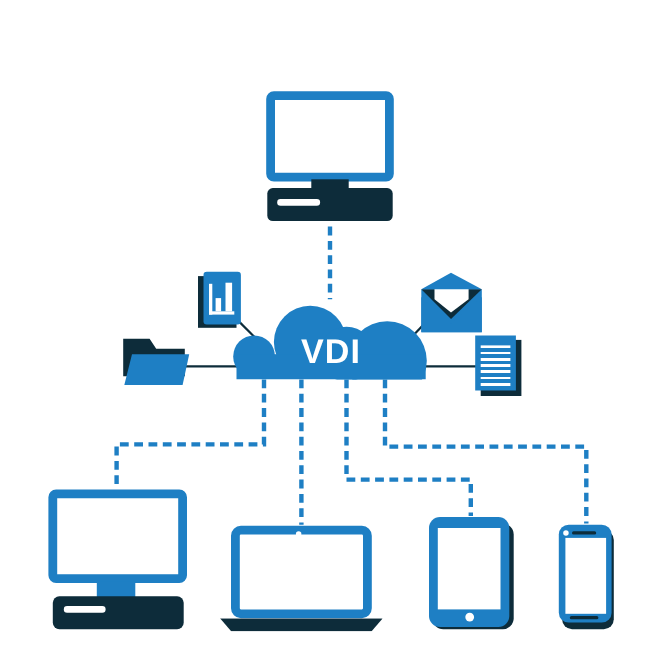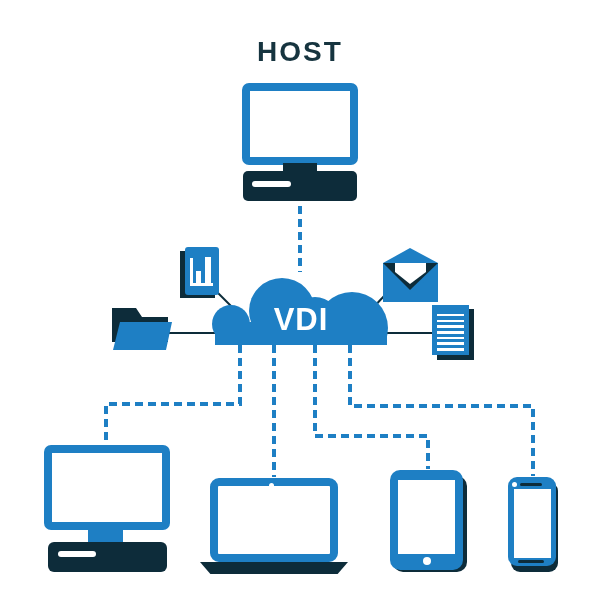--- a/index.html
+++ b/index.html
@@ -127,21 +127,20 @@
     </g>
     <text class="cloud-label" x="301" y="330" text-anchor="middle">VDI</text>
 
     <path class="ln-dash" d="M300,206 L300,272"></path>
     <path class="ln-dash" d="M240,345 L240,404 L106,404 L106,444"></path>
     <path class="ln-dash" d="M274,345 L274,477"></path>
     <path class="ln-dash" d="M315,345 L315,436 L428,436 L428,469"></path>
     <path class="ln-dash" d="M350,345 L350,406 L533,406 L533,476"></path>
   </svg>
 
-  <div class="abs host-label">HOST</div>
 
   <div>
     <div class="abs monitor host-monitor"></div>
     <div class="abs navy-box host-stand"></div>
     <div class="abs navy-box host-base"></div>
     <div class="abs white-box host-slot"></div>
   </div>
 
   <div>
     <div class="abs navy-box chart-shadow"></div>

